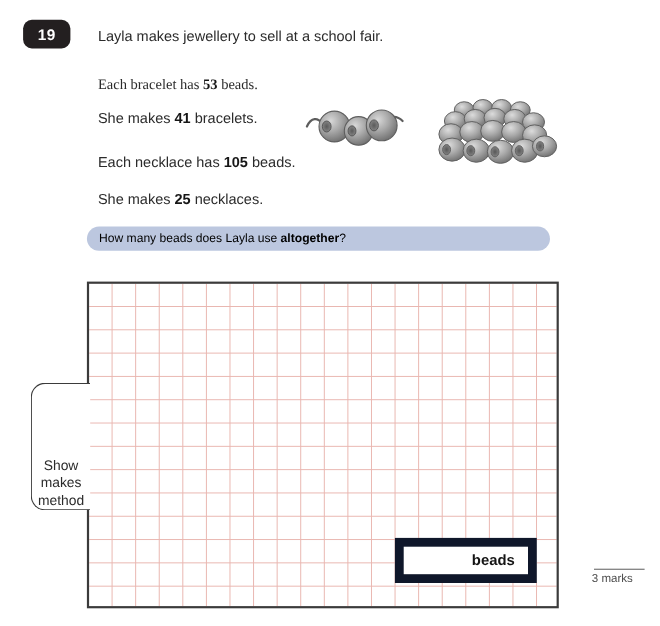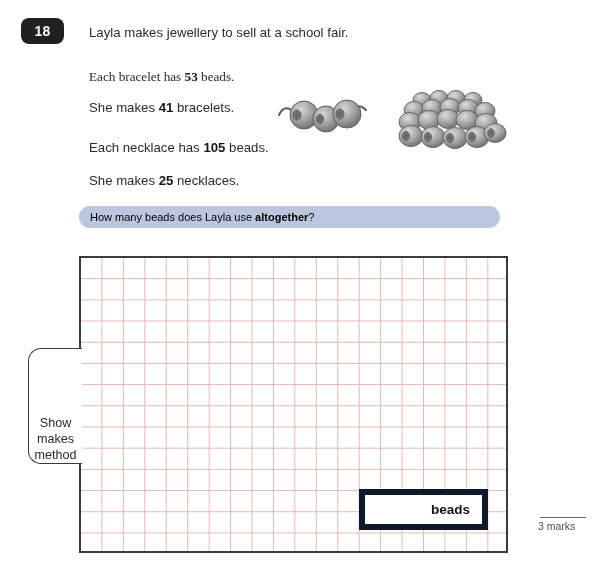--- a/index.html
+++ b/index.html
@@ -133,21 +133,21 @@
 
   
   #answer-box {
     position: absolute;
     left: 359px;
     top: 489px;
     width: 129px;
     height: 41px;
     box-sizing: border-box;
     background: #ffffff;
-    border: 6px solid #0f172a;
+    border: 8px solid #0f172a;
     display: flex;
     align-items: center;
     justify-content: flex-end;
     z-index: 2;
   }
   #answer-box .unit {
     font-size: 13.5px;
     font-weight: bold;
     color: #141414;
     margin-right: 12px;
@@ -170,21 +170,21 @@
   #marks .marks-label {
     font-size: 10.5px;
     color: #4d4d4d;
     white-space: nowrap;
   }
 </style>
 </head>
 <body>
 
 <div id="question-badge">
-  <span>18</span>
+  <span>19</span>
 </div>
 
 <div class="stmt" id="stmt-intro">Layla makes jewellery to sell at a school fair.</div>
 
 <div class="stmt" id="stmt-bracelet">
   <span>Each bracelet has </span><b>53</b><span> beads.</span>
 </div>
 
 <div class="stmt" id="stmt-bmade">
   <span>She makes </span><b>41</b><span> bracelets.</span>

